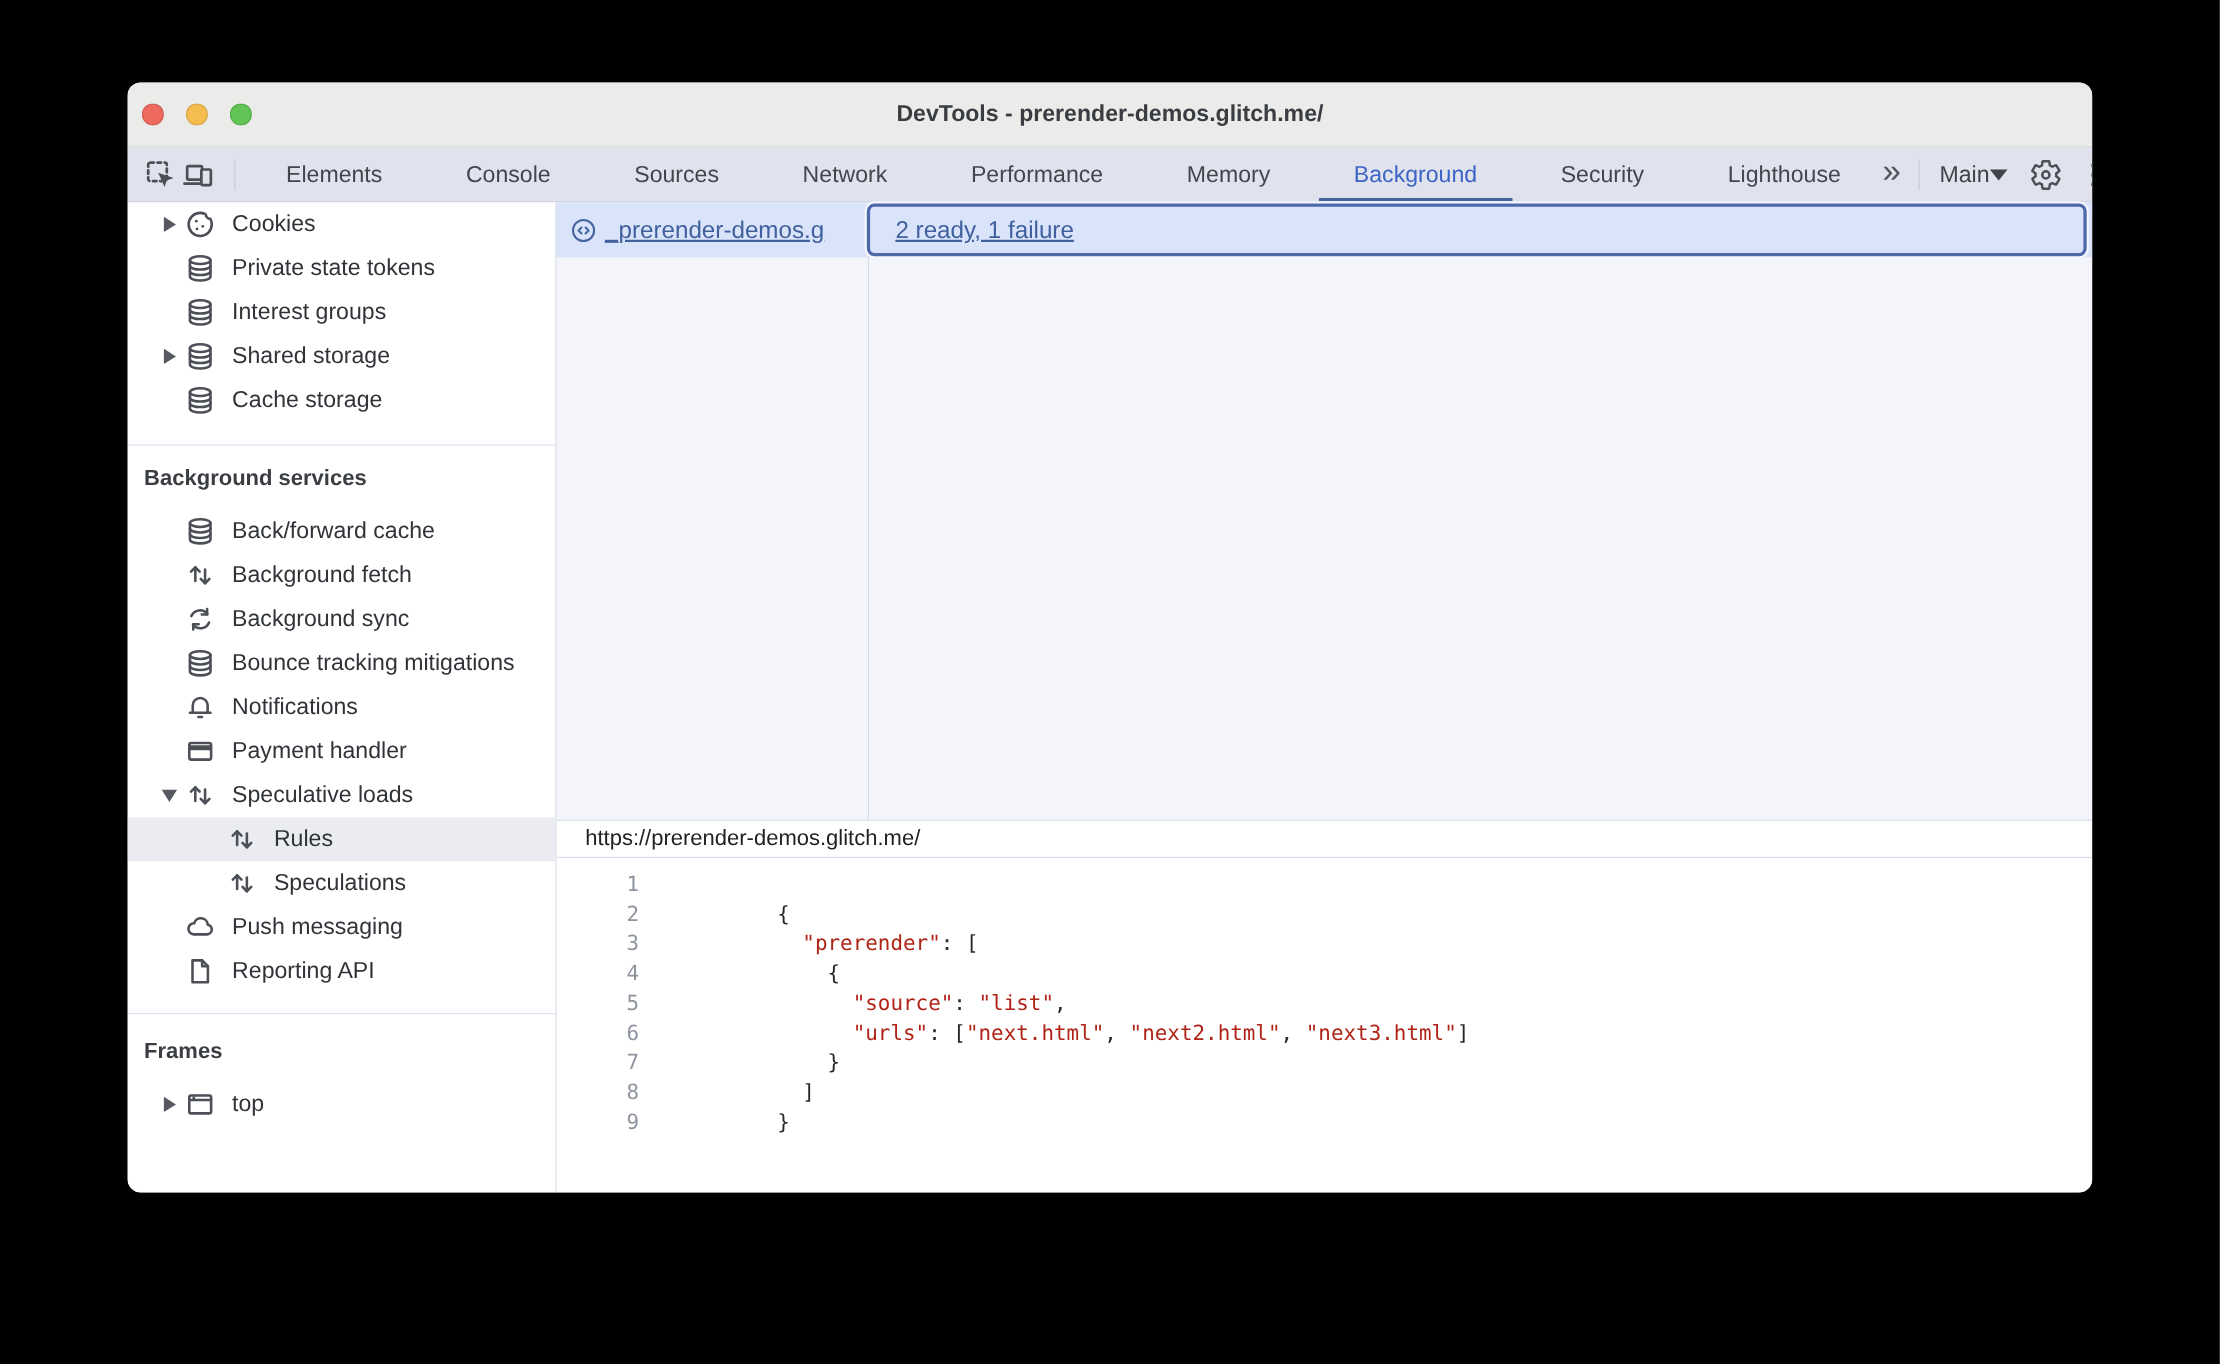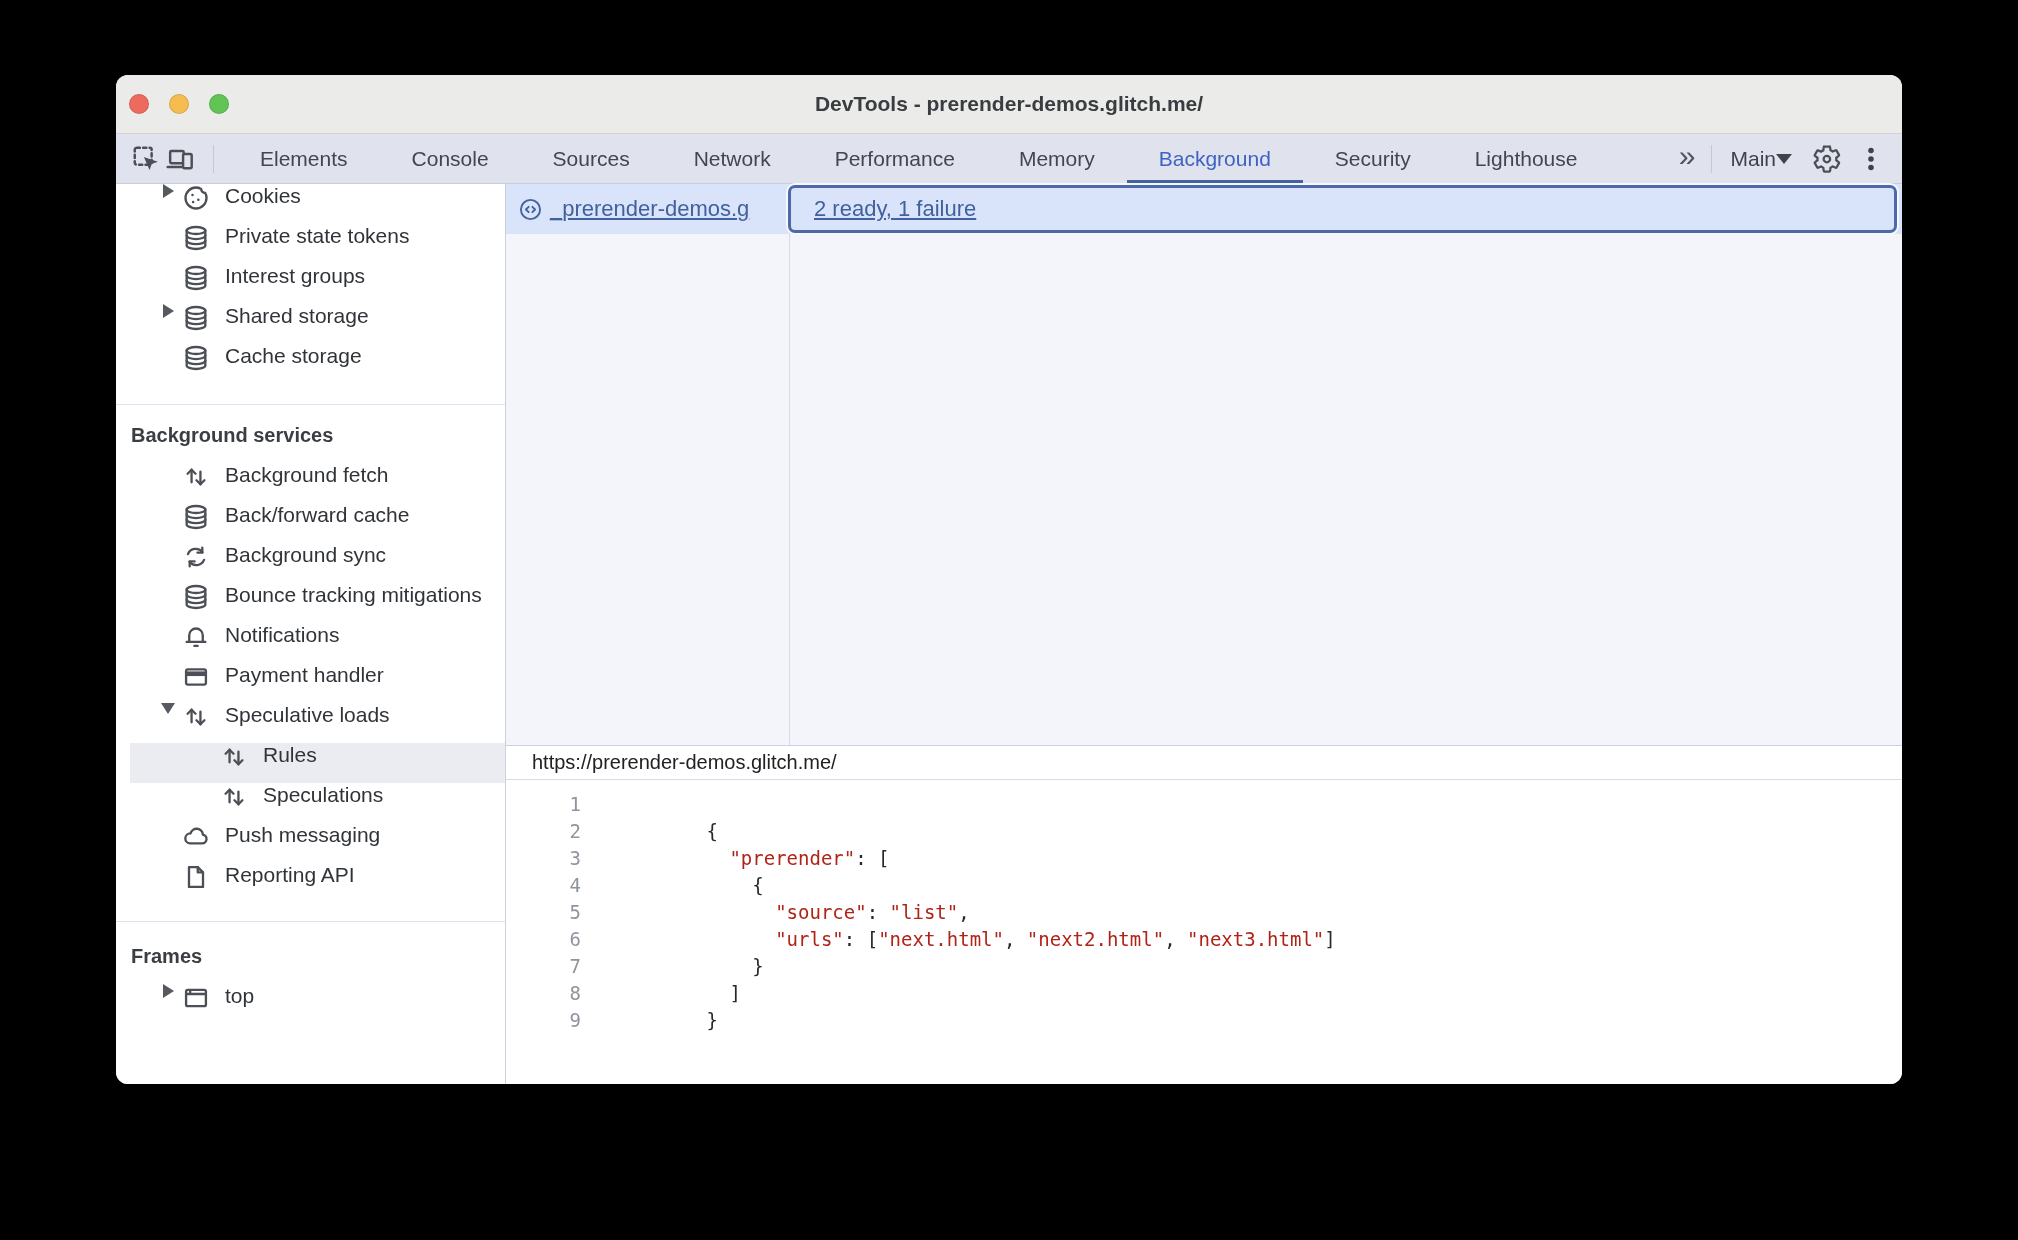--- a/index.html
+++ b/index.html
@@ -14,39 +14,39 @@
   .lights{position:absolute;left:13px;top:0;bottom:0;display:flex;align-items:center;gap:20px;}
   .light{width:20px;height:20px;border-radius:50%;border:1px solid rgba(0,0,0,.12);box-sizing:border-box;}
   .light.r{background:#ee6a5f;}.light.y{background:#f5bd4f;}.light.g{background:#61c454;}
   .wtitle{font-size:21px;font-weight:bold;color:#393c40;}
   
   .tabbar{height:50px;flex:none;background:#e0e3ee;border-bottom:1px solid #c9cedd;
           display:flex;align-items:center;padding:0 14px 0 13px;box-sizing:border-box;}
   .tbtn{width:34px;height:36px;display:flex;align-items:center;justify-content:center;flex:none;}
   .vsep{width:1px;height:28px;background:#c3c8d6;flex:none;}
   .vsep.m1{margin-left:16px;}
-  .tabs{display:flex;align-items:center;height:100%;margin-left:14px;}
+  .tabs{display:flex;align-items:center;height:100%;margin-left:14px;gap:12px;}
   .tab{padding:0 32px;height:100%;display:flex;align-items:center;font-size:21px;color:#42464d;
        position:relative;white-space:nowrap;}
   .tab.active{color:#3d63c4;}
   .tab.active .underline{position:absolute;left:0;right:0;bottom:0;height:3px;background:#44639f;}
   .right-cluster{margin-left:auto;display:flex;align-items:center;gap:10px;}
   .more{font-size:30px;color:#4f545b;padding:0 6px 6px 6px;}
   .maindd{display:flex;align-items:center;padding:0 8px;font-size:21px;color:#3f4348;}
   .caret{width:0;height:0;border-left:8px solid transparent;border-right:8px solid transparent;
          border-top:10px solid #3f434a;}
   
   .content{flex:1;display:flex;min-height:0;}
   .sidebar{width:390px;flex:none;background:#fff;border-right:1px solid #ccd0de;overflow:hidden;
            font-size:21px;color:#303338;box-sizing:border-box;}
   .section.s2{margin-top:20px;border-top:1px solid #dbe2f1;padding-top:10px;}
   .section.s3{margin-top:18px;border-top:1px solid #dbe2f1;padding-top:14px;}
   .shead{height:40px;display:flex;align-items:center;padding-left:15px;font-weight:bold;
          color:#3a3d42;font-size:20px;margin-bottom:8px;}
-  .srow{height:40px;display:flex;cursor:default;margin-left:14px;}
+  .srow{height:40px;display:flex;align-items:center;cursor:default;}
   .srow.selected{background:#ebecf2;}
   .tri-slot{width:24px;margin-left:26px;display:flex;justify-content:center;flex:none;}
   .srow.child .tri-slot{margin-left:64px;}
   .tri-r{width:0;height:0;border-left:11px solid #565a60;border-top:7px solid transparent;
          border-bottom:7px solid transparent;}
   .tri-d{width:0;height:0;border-top:11px solid #565a60;border-left:7px solid transparent;
          border-right:7px solid transparent;}
   .icon-slot{width:28px;height:28px;margin:0 15px 0 2px;flex:none;display:flex;
              align-items:center;justify-content:center;}
   .srow-label{white-space:nowrap;overflow:hidden;}
@@ -230,39 +230,39 @@
             </span>
             <span class="srow-label">Cache storage</span>
           </div>
         </div>
         <div class="section s2">
           <div class="shead">Background services</div>
           <div class="srow">
             <span class="tri-slot"></span>
             <span class="icon-slot">
               <svg width="28" height="28" viewBox="0 0 24 24">
+                <ellipse cx="12" cy="5.6" rx="8" ry="3" fill="none" stroke="#4c5056" stroke-width="2" stroke-linecap="round" stroke-linejoin="round"></ellipse>
+                <path d="M4 5.6v4.3c0 1.65 3.58 3 8 3s8-1.35 8-3V5.6" fill="none" stroke="#4c5056" stroke-width="2" stroke-linecap="round" stroke-linejoin="round"></path>
+                <path d="M4 9.9v4.3c0 1.65 3.58 3 8 3s8-1.35 8-3V9.9" fill="none" stroke="#4c5056" stroke-width="2" stroke-linecap="round" stroke-linejoin="round"></path>
+                <path d="M4 14.2v4.2c0 1.65 3.58 3 8 3s8-1.35 8-3v-4.2" fill="none" stroke="#4c5056" stroke-width="2" stroke-linecap="round" stroke-linejoin="round"></path>
+              </svg>
+            </span>
+            <span class="srow-label">Back/forward cache</span>
+          </div>
+          <div class="srow">
+            <span class="tri-slot"></span>
+            <span class="icon-slot">
+              <svg width="28" height="28" viewBox="0 0 24 24">
                 <path d="M8.2 16.5V5.8" fill="none" stroke="#4c5056" stroke-width="2" stroke-linecap="round" stroke-linejoin="round"></path>
                 <path d="M4.8 9.2 8.2 5.8l3.4 3.4" fill="none" stroke="#4c5056" stroke-width="2" stroke-linecap="round" stroke-linejoin="round"></path>
                 <path d="M15.8 7.5v10.7" fill="none" stroke="#4c5056" stroke-width="2" stroke-linecap="round" stroke-linejoin="round"></path>
                 <path d="M12.4 14.8l3.4 3.4 3.4-3.4" fill="none" stroke="#4c5056" stroke-width="2" stroke-linecap="round" stroke-linejoin="round"></path>
               </svg>
             </span>
             <span class="srow-label">Background fetch</span>
-          </div>
-          <div class="srow">
-            <span class="tri-slot"></span>
-            <span class="icon-slot">
-              <svg width="28" height="28" viewBox="0 0 24 24">
-                <ellipse cx="12" cy="5.6" rx="8" ry="3" fill="none" stroke="#4c5056" stroke-width="2" stroke-linecap="round" stroke-linejoin="round"></ellipse>
-                <path d="M4 5.6v4.3c0 1.65 3.58 3 8 3s8-1.35 8-3V5.6" fill="none" stroke="#4c5056" stroke-width="2" stroke-linecap="round" stroke-linejoin="round"></path>
-                <path d="M4 9.9v4.3c0 1.65 3.58 3 8 3s8-1.35 8-3V9.9" fill="none" stroke="#4c5056" stroke-width="2" stroke-linecap="round" stroke-linejoin="round"></path>
-                <path d="M4 14.2v4.2c0 1.65 3.58 3 8 3s8-1.35 8-3v-4.2" fill="none" stroke="#4c5056" stroke-width="2" stroke-linecap="round" stroke-linejoin="round"></path>
-              </svg>
-            </span>
-            <span class="srow-label">Back/forward cache</span>
           </div>
           <div class="srow">
             <span class="tri-slot"></span>
             <span class="icon-slot">
               <svg width="28" height="28" viewBox="0 0 24 24">
                 <path d="M18.9 14.5A7.2 7.2 0 0 1 6.4 16" fill="none" stroke="#4c5056" stroke-width="2" stroke-linecap="round" stroke-linejoin="round"></path>
                 <path d="M6.6 20v-4.2h4.2" fill="none" stroke="#4c5056" stroke-width="2" stroke-linecap="round" stroke-linejoin="round"></path>
                 <path d="M5.1 9.5A7.2 7.2 0 0 1 17.6 8" fill="none" stroke="#4c5056" stroke-width="2" stroke-linecap="round" stroke-linejoin="round"></path>
                 <path d="M17.4 4v4.2h-4.2" fill="none" stroke="#4c5056" stroke-width="2" stroke-linecap="round" stroke-linejoin="round"></path>
               </svg>

